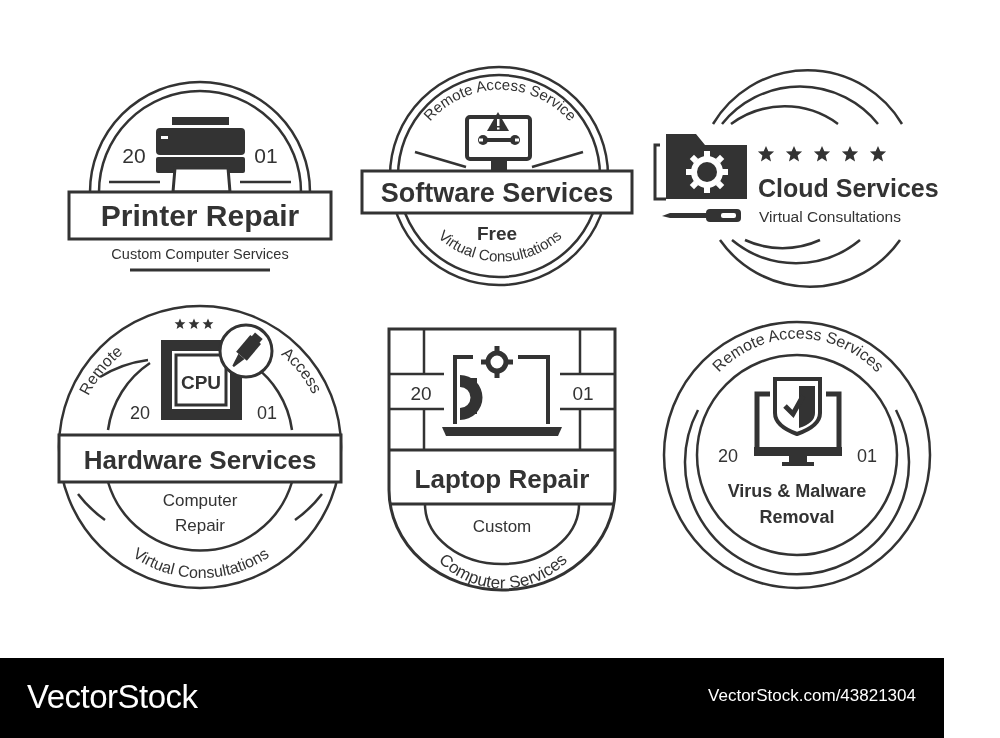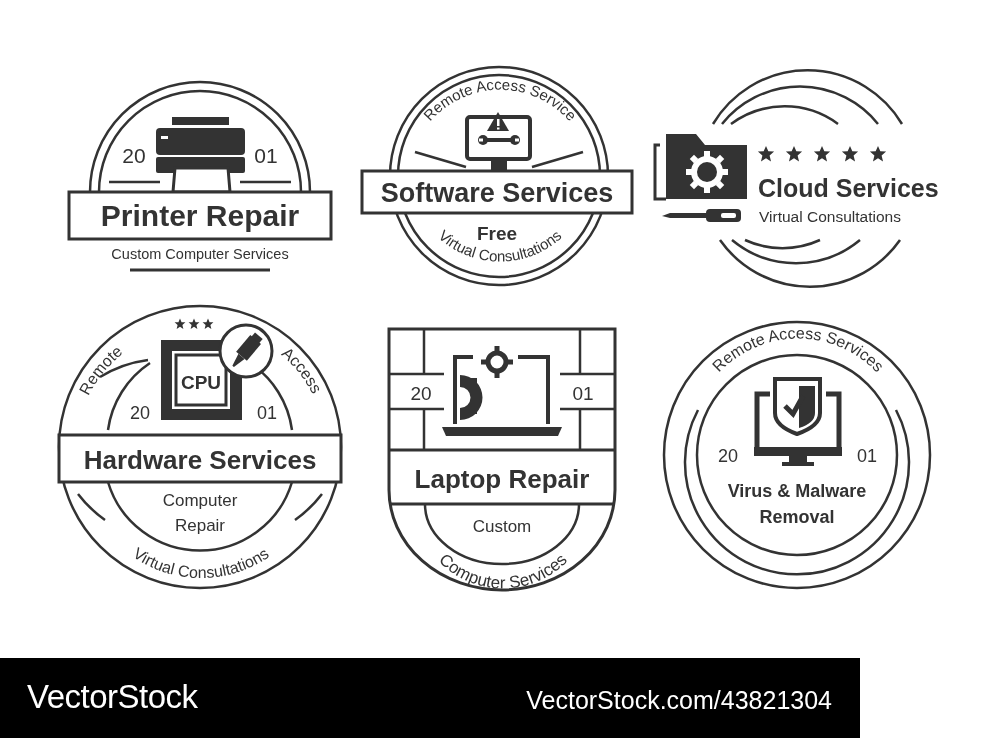--- a/index.html
+++ b/index.html
@@ -3,29 +3,29 @@
 <meta charset="utf-8">
 <style>
   html, body { margin: 0; padding: 0; }
   body {
     width: 1000px; height: 738px; background: #ffffff; position: relative; overflow: hidden;
     font-family: "Liberation Sans", sans-serif; color: #333333;
   }
   .canvas { position: absolute; left: 0; top: 0; width: 1000px; height: 658px; }
   .canvas svg { display: block; }
   .footer {
-    position: absolute; left: 0; top: 658px; width: 860px; height: 80px; background: #000000;
+    position: absolute; left: 0; top: 658px; width: 944px; height: 80px; background: #000000;
   }
   .footer .brand {
     position: absolute; left: 27px; top: 20px; color: #ffffff;
     font-family: "Liberation Sans", sans-serif; font-size: 33px; letter-spacing: -0.5px;
   }
   .footer .ref {
     position: absolute; right: 28px; top: 28px; color: #ffffff;
-    font-family: "Liberation Sans", sans-serif; font-size: 25px; text-align: center;
+    font-family: "Liberation Sans", sans-serif; font-size: 17px; text-align: center;
   }
   svg text { font-family: "Liberation Sans", sans-serif; fill: #333333; }
   .t-bold { font-weight: bold; }
 </style>
 </head>
 <body>
 
 <div class="canvas">
 <svg width="1000" height="658" viewBox="0 0 1000 658" xmlns="http://www.w3.org/2000/svg">
   <defs>

